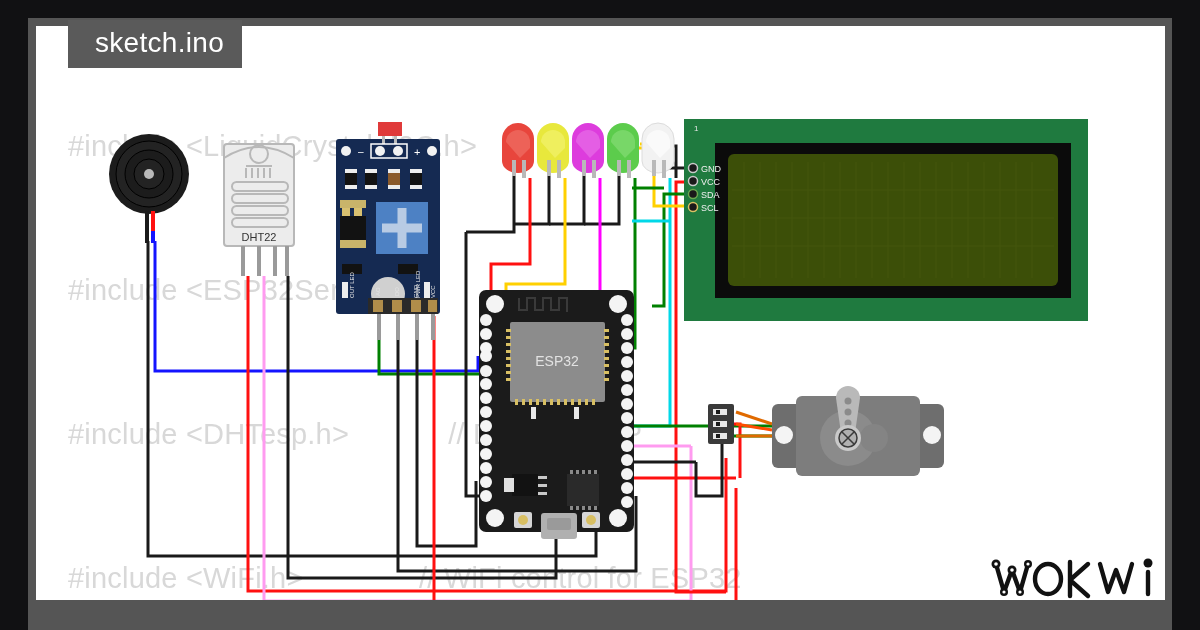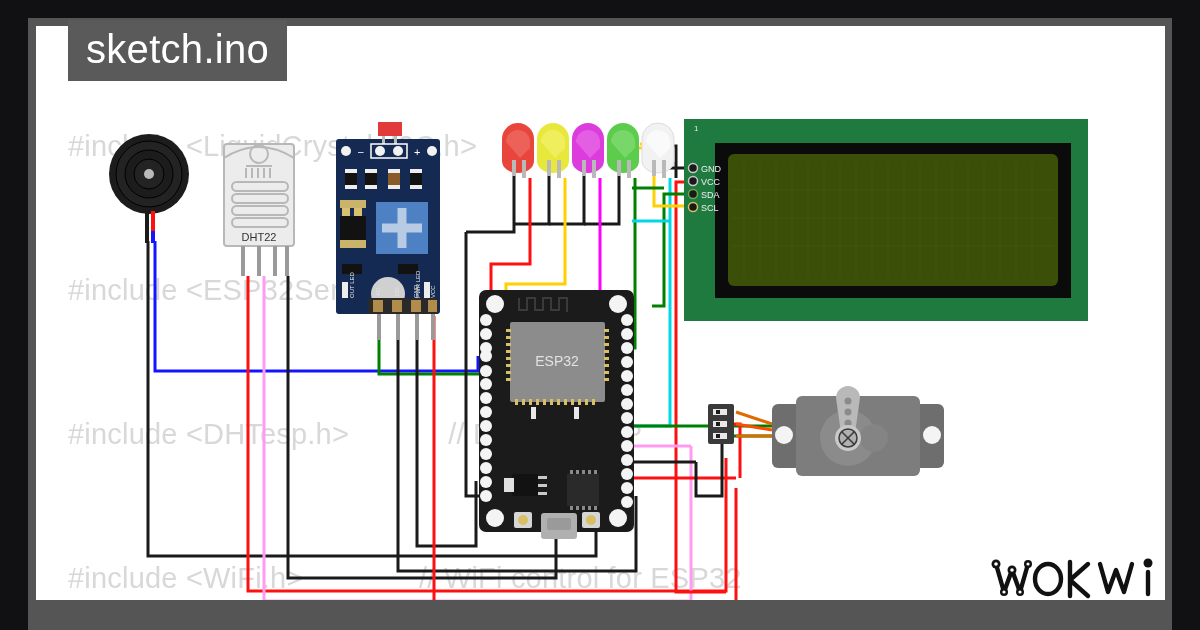--- a/index.html
+++ b/index.html
@@ -18,21 +18,21 @@
 
   
   #code{position:absolute;left:0;top:0;width:1400px;height:600px;
         color:#d8d8d8;font-size:29px;line-height:48px;
         white-space:pre;letter-spacing:.2px;
         font-family:"Liberation Sans","DejaVu Sans",sans-serif;}
   #code .ln{height:48px;padding-left:32px;}
 
   
   #tab{position:absolute;left:68px;top:20px;background:#5a5a5a;color:#fff;
-       font-size:40px;padding:7px 18px 9px 18px;letter-spacing:.3px;}
+       font-size:28px;padding:7px 18px 9px 27px;letter-spacing:.3px;}
 
   
   #logo{position:absolute;left:952px;top:528px;width:190px;height:46px;}
 
   
   #parts{position:absolute;left:0;top:0;width:1129px;height:574px;}
   .nosel{user-select:none;}
 </style>
 </head>
 <body>

